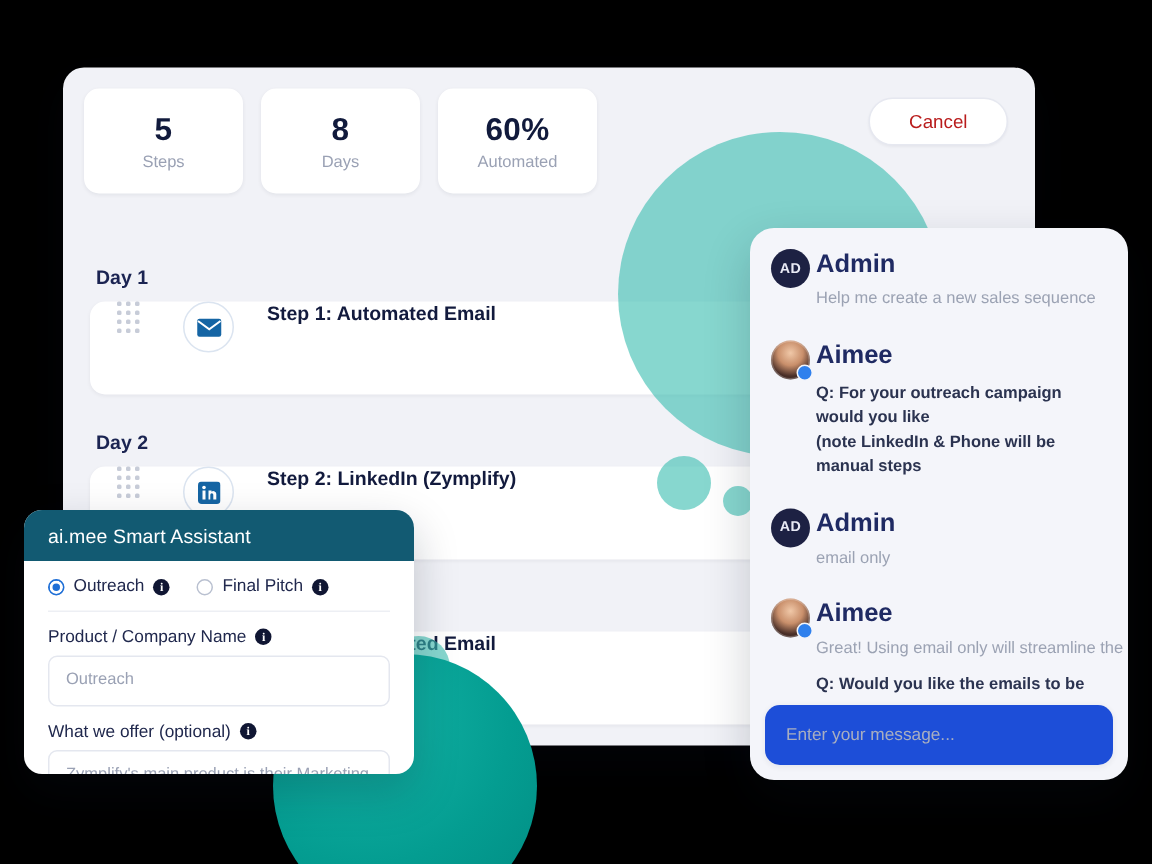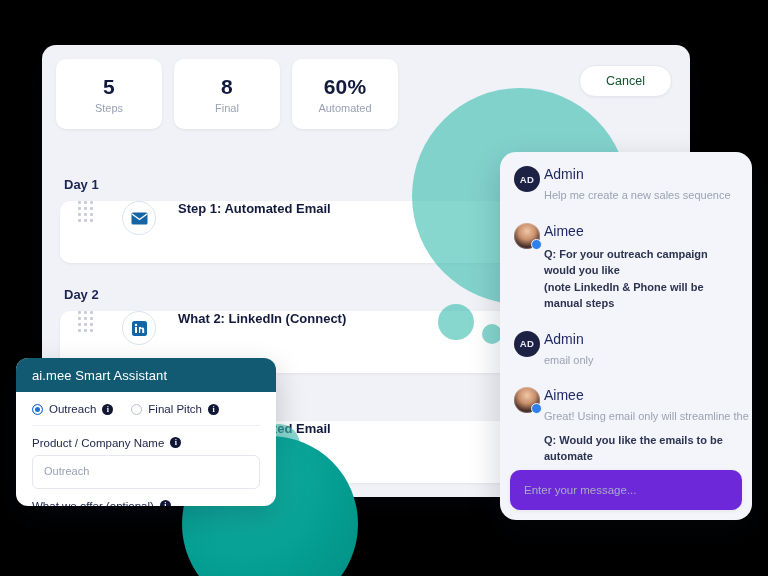--- a/index.html
+++ b/index.html
@@ -24,21 +24,21 @@
     display: flex; flex-direction: column; align-items: center; justify-content: center;
     box-shadow: 0 1px 3px rgba(15,23,42,.07);
   }
   .stat-value { font-size: 21px; font-weight: 700; color: #111a3c; letter-spacing: .2px; }
   .stat-value.accent { color: #111a3c; }
   .stat-label { font-size: 11px; color: #9aa1b4; margin-top: 3px; }
 
   .cancel-btn {
     position: absolute; right: 18px; top: 20px;
     padding: 8px 26px; border-radius: 999px; background: #fff;
-    border: 1px solid #e6e8f0; color: #14532d; font-size: 12.5px;
+    border: 1px solid #e6e8f0; color: #b91c1c; font-size: 12.5px;
     box-shadow: 0 1px 2px rgba(15,23,42,.05);
     white-space: nowrap;
   }
 
   .seq-body {
     position: absolute; left: 0; top: 112px; right: 0; bottom: 0;
     padding: 20px 18px 0 18px;
   }
   .day-label { font-size: 13px; font-weight: 700; color: #1b2452; margin: 0 0 9px 4px; }
   .day-label.second { margin-top: 24px; }
@@ -92,34 +92,34 @@
   .avatar.photo {
     background: radial-gradient(circle at 50% 32%, #f0c8a8 0%, #c98f6b 38%, #4a2f28 70%, #2a1a18 100%);
     box-shadow: inset 0 0 0 1px rgba(255,255,255,.25);
   }
   .avatar.photo::after {
     content: ""; position: absolute; right: -2px; bottom: -1px;
     width: 9px; height: 9px; border-radius: 50%;
     background: #2f80ed; border: 1.5px solid #f4f5fa;
   }
   .msg-body { min-width: 0; }
-  .msg-name { font-size: 14px; font-weight: 400; color: #1f2a63; margin-bottom: 5px; }
+  .msg-name { font-size: 17px; font-weight: 700; color: #1f2a63; margin-bottom: 5px; }
   .msg-text { font-size: 11px; color: #9ba2b3; line-height: 1.5; white-space: nowrap; }
   .msg-text.strong { color: #2b3350; font-weight: 700; white-space: normal; }
   .chat-input {
     position: absolute; left: 0; right: 0; bottom: 10px; height: 40px;
-    margin: 0 10px; background: #6d28d9; border-radius: 10px;
+    margin: 0 10px; background: #1d4ed8; border-radius: 10px;
     display: flex; align-items: center; padding: 0 14px;
     font-size: 11.5px; color: #a8aec0;
     box-shadow: 0 1px 4px rgba(15,23,42,.07);
   }
 
   
   .assistant {
-    position: absolute; left: 16px; top: 358px; width: 260px; height: 148px;
+    position: absolute; left: 16px; top: 340px; width: 260px; height: 176px;
     border-radius: 12px; overflow: hidden; background: #ffffff;
     box-shadow: 0 12px 30px rgba(15,23,42,.22);
   }
   .assist-head {
     height: 34px; background: #125a72; color: #ffffff;
     display: flex; align-items: center; padding: 0 16px;
     font-size: 13px; letter-spacing: .1px;
   }
   .assist-body { padding: 11px 16px 0 16px; }
   .radio-row { display: flex; align-items: center; gap: 18px; padding-bottom: 10px; border-bottom: 1px solid #edeff4; }
@@ -148,21 +148,21 @@
 
   <div class="main-card">
 
     <div class="stats-row">
       <div class="stat-card">
         <div class="stat-value">5</div>
         <div class="stat-label">Steps</div>
       </div>
       <div class="stat-card">
         <div class="stat-value">8</div>
-        <div class="stat-label">Final</div>
+        <div class="stat-label">Days</div>
       </div>
       <div class="stat-card">
         <div class="stat-value accent">60%</div>
         <div class="stat-label">Automated</div>
       </div>
     </div>
 
     <div class="cancel-btn">Cancel</div>
 
     <div class="seq-body">
@@ -210,21 +210,21 @@
             <i></i>
         </span>
         <span class="step-icon">
           <svg width="15" height="15" viewBox="0 0 15 15">
             <rect x="0" y="0" width="15" height="15" rx="2.5" fill="#1565a4"></rect>
             <rect x="3" y="6" width="2" height="6" fill="#fff"></rect>
             <circle cx="4" cy="4" r="1.2" fill="#fff"></circle>
             <path d="M7 12 V6 h2 v0.8 a2 2 0 0 1 3.2 1.6 V12 h-2 V8.8 a1 1 0 0 0 -2 0 V12 z" fill="#fff"></path>
           </svg>
         </span>
-        <span class="step-title">What 2: LinkedIn (Connect)</span>
+        <span class="step-title">Step 2: LinkedIn (Zymplify)</span>
         <span class="step-type">LinkedIn Connect</span>
       </div>
 
       <div class="day-label third">Day 3</div>
       <div class="step-row">
         <span class="drag-handle">
           <i></i>
             <i></i>
             <i></i>
             <i></i>

